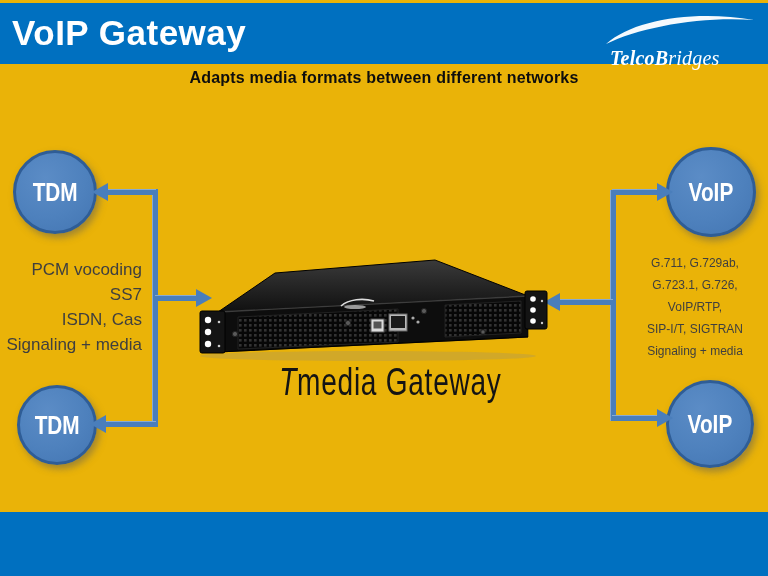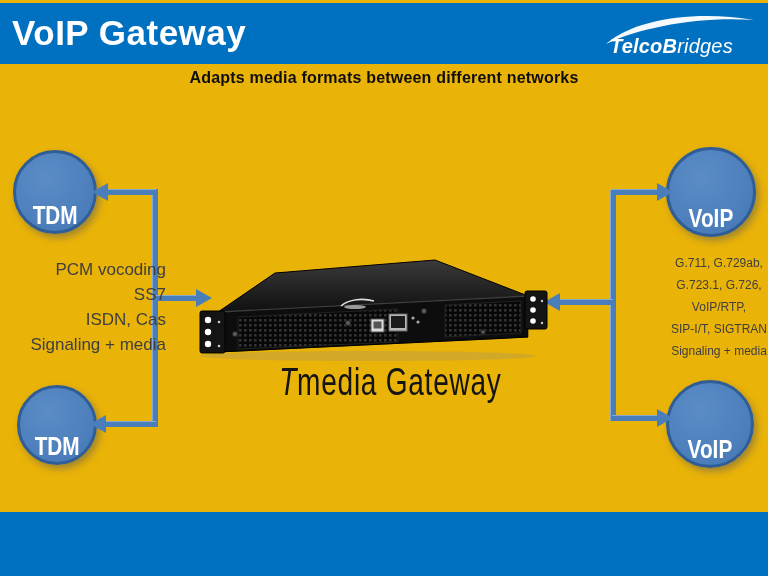--- a/index.html
+++ b/index.html
@@ -5,47 +5,47 @@
   html,body{margin:0;padding:0;background:#fff;}
   .slide{position:relative;width:768px;height:576px;background:#eab308;overflow:hidden;
          font-family:"Liberation Sans",sans-serif;}
 
   
   .banner{position:absolute;left:0;top:3px;width:768px;height:61px;background:#0070c0;}
   .banner-title{position:absolute;left:12px;top:0;height:61px;line-height:59px;
                 color:#ffffff;font-size:35px;font-weight:bold;letter-spacing:.5px;white-space:nowrap;}
   .brand{position:absolute;right:12px;top:8px;width:152px;height:48px;}
   .brand svg{position:absolute;left:0;top:0;}
-  .brand-text{position:absolute;left:6px;top:24px;color:#ffffff;font-style:italic;
-              font-size:20px;white-space:nowrap;letter-spacing:.2px;}
+  .brand-text{position:absolute;left:6px;top:36px;color:#ffffff;font-style:italic;
+              font-size:20px;white-space:nowrap;letter-spacing:.2px;font-family:Liberation Serif, serif;}
   .brand-text .p1{font-weight:bold;}
   .brand-text .p2{display:inline-block;font-weight:normal;}
   .brand-text .p2::first-letter{font-weight:bold;}
 
   
   .subtitle{position:absolute;left:0;top:69px;width:768px;text-align:center;
             font-size:16px;font-weight:bold;color:#0e0e0e;letter-spacing:.2px;}
 
   
   .node{position:absolute;box-sizing:border-box;border-radius:50%;
         background:radial-gradient(circle at 38% 32%, #5b8cc6, #4e81bd 55%, #4375b2);
-        border:3px solid #2f5d96;display:flex;align-items:flex-end;justify-content:center;
+        border:3px solid #2f5d96;display:flex;align-items:center;justify-content:center;
         box-shadow:3px 4px 7px rgba(90,90,90,.5);}
   .node .lbl{color:#ffffff;font-weight:bold;font-size:26px;transform:scaleX(.8);
              transform-origin:center;letter-spacing:0;}
 
   
   .h-line{position:absolute;height:6px;background:#4a7ebb;box-shadow:inset 0 1px 0 rgba(255,255,255,.35);}
   .v-line{position:absolute;width:6px;background:#4a7ebb;box-shadow:inset 1px 0 0 rgba(255,255,255,.35);}
   .arr{position:absolute;width:0;height:0;border-top:9px solid transparent;border-bottom:9px solid transparent;}
   .arr.left{border-right:16px solid #4a7ebb;}
   .arr.right{border-left:16px solid #4a7ebb;}
 
   
-  .side-text{position:absolute;color:#3f3f3f;margin-left:24px;}
+  .side-text{position:absolute;color:#3f3f3f;}
   .side-text div{white-space:nowrap;}
   .left-text{left:4px;top:257px;width:138px;text-align:right;font-size:17px;line-height:25px;}
   .right-text{left:624px;top:252px;width:142px;text-align:center;font-size:12px;line-height:22px;}
 
   
   .device{position:absolute;left:183px;top:248px;width:380px;height:115px;}
   .device-label{position:absolute;left:236px;top:360px;width:300px;text-align:center;
                 color:#141414;font-size:39px;white-space:nowrap;}
   .device-label .inner{display:inline-block;transform:scaleX(.72);transform-origin:center;letter-spacing:1px;}
   .device-label .t{font-style:italic;}

